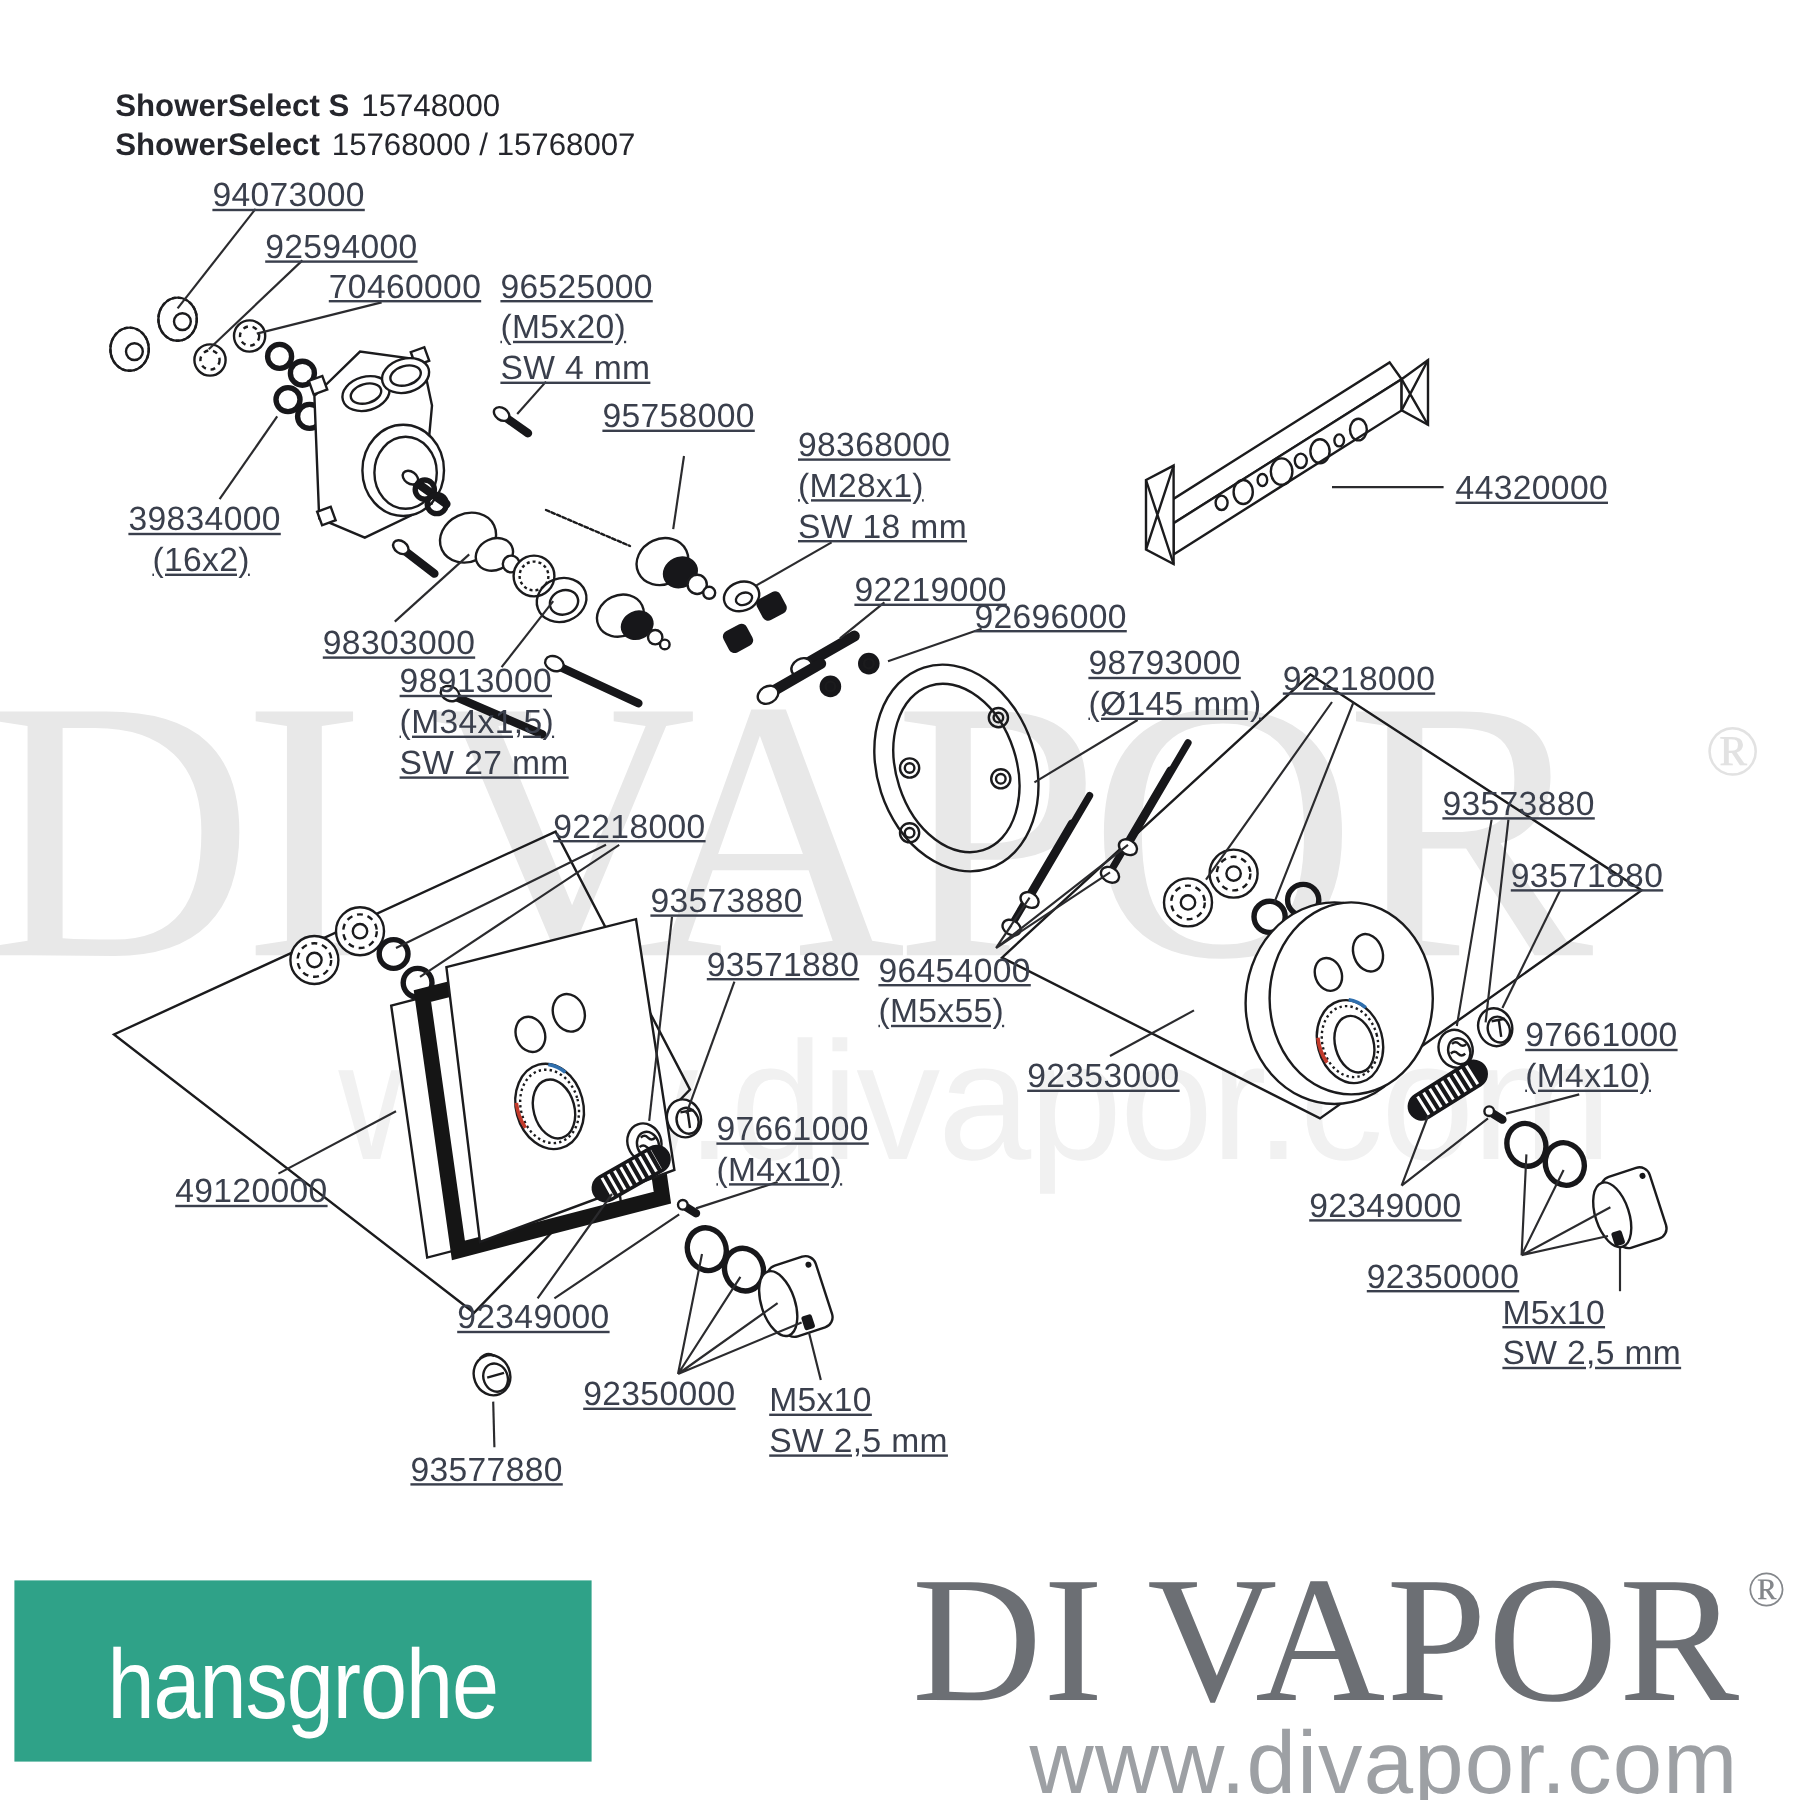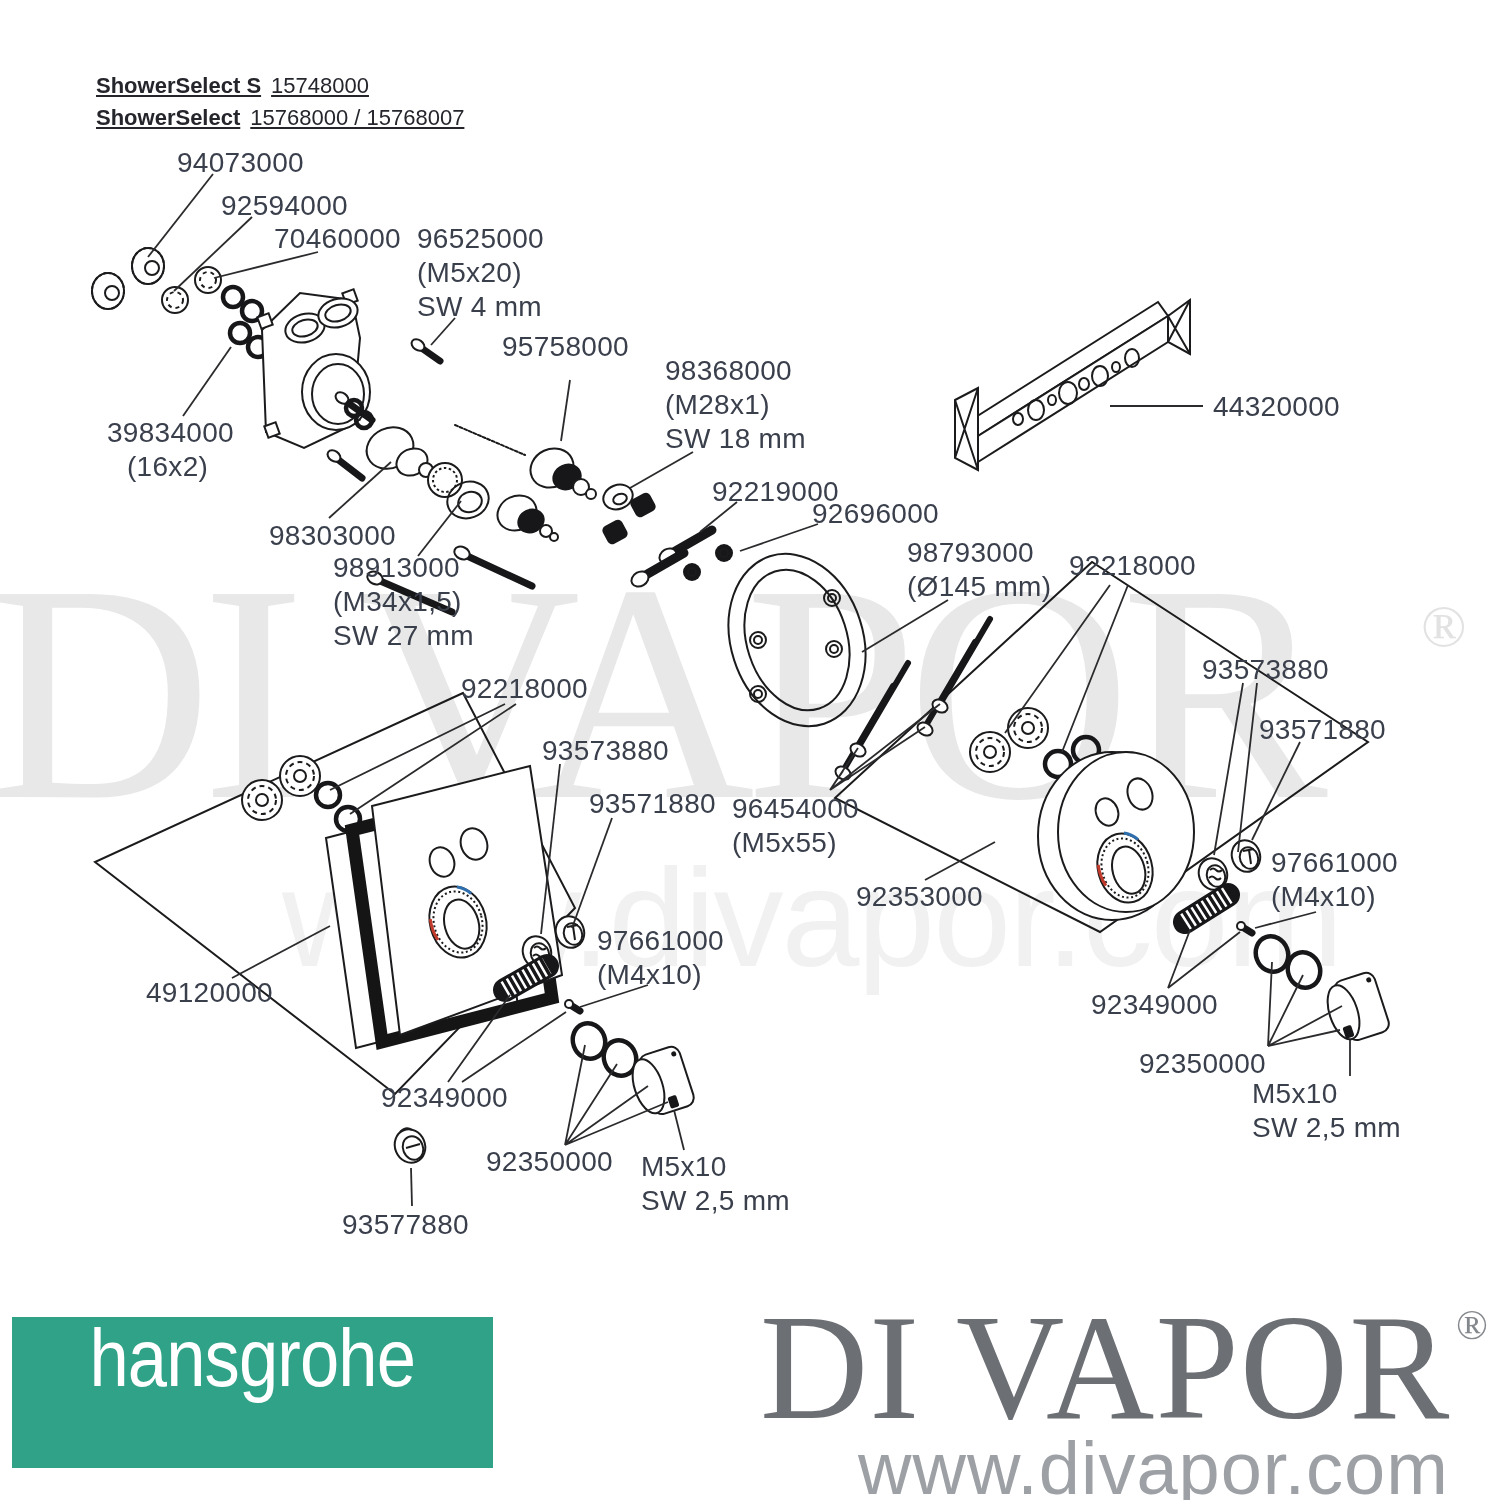--- a/index.html
+++ b/index.html
@@ -17,26 +17,26 @@
     font-size:140px;line-height:1;color:#f1f1f1;letter-spacing:-2px;white-space:nowrap;}
   
   svg.diagram{position:absolute;left:0;top:0;z-index:1}
   .ln{stroke:#1b1b1d;stroke-width:2;fill:none}
   .lnf{stroke:#1b1b1d;stroke-width:2;fill:#ffffff}
   .ld{stroke:#2b2b2e;stroke-width:1.8;fill:none}
   .dk{fill:#17171a;stroke:none}
   .oring{fill:none;stroke:#17171a;stroke-width:4.5}
   
   .lbl{position:absolute;z-index:3;font-size:28px;color:#3a3f4c;
-    letter-spacing:.3px;white-space:nowrap;line-height:1.1;}
-  .hdr{position:absolute;z-index:3;font-size:22px;color:#25262c;white-space:nowrap;text-decoration:underline;}
+    letter-spacing:.3px;white-space:nowrap;line-height:1.1;text-decoration:underline;}
+  .hdr{position:absolute;z-index:3;font-size:26px;color:#25262c;white-space:nowrap;}
   .hdr .bn{font-weight:700;margin-right:10px}
   
   .hg-box{position:absolute;left:12px;top:1317px;width:481px;height:151px;
-    background:#2fa288;z-index:4;display:flex;justify-content:center;}
+    background:#2fa288;z-index:4;display:flex;align-items:flex-end;justify-content:center;}
   .hg-text{color:#fff;font-size:82px;line-height:1;padding-bottom:22px;
     transform:scaleX(.86);letter-spacing:-1px;}
   .dv-logo{position:absolute;left:760px;top:1292px;z-index:4;
     font-family:"Liberation Serif",serif;font-size:150px;line-height:1;
     color:#6c6f74;letter-spacing:1px;white-space:nowrap;}
   .dv-reg{position:absolute;left:1456px;top:1304px;z-index:4;
     font-family:"Liberation Serif",serif;font-size:42px;color:#84878b;line-height:1;}
   .dv-url{position:absolute;left:858px;top:1432px;z-index:4;
     font-size:74px;line-height:1;color:#9da0a4;letter-spacing:1px;white-space:nowrap;}
 </style>

